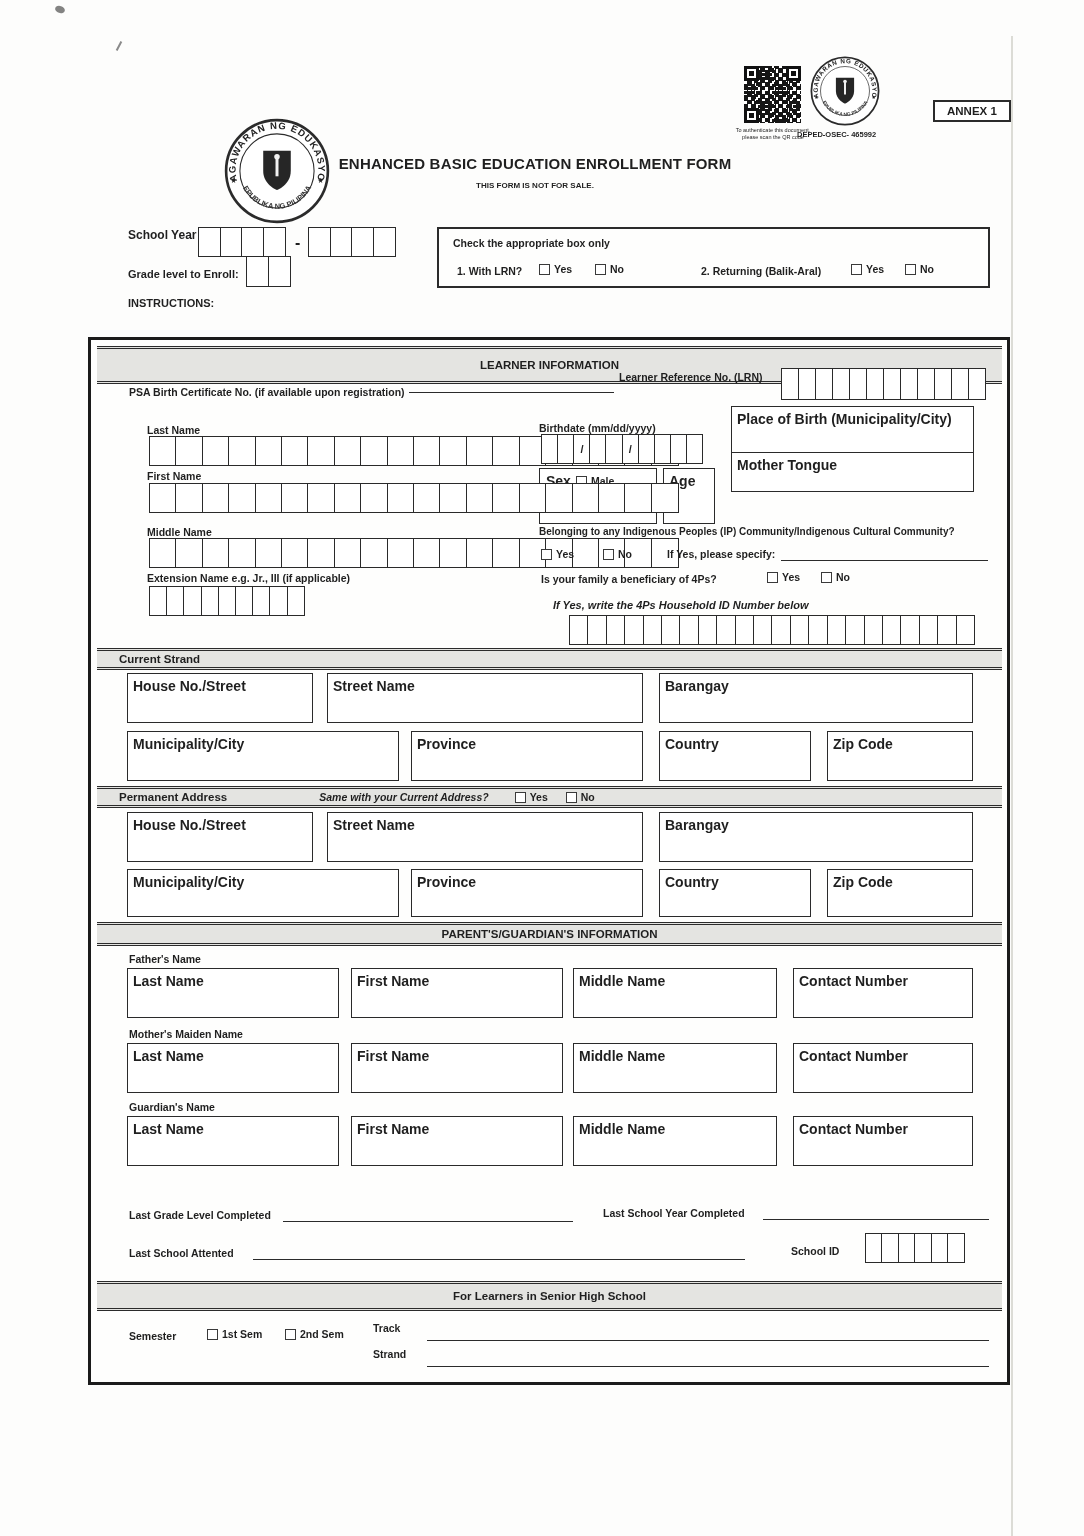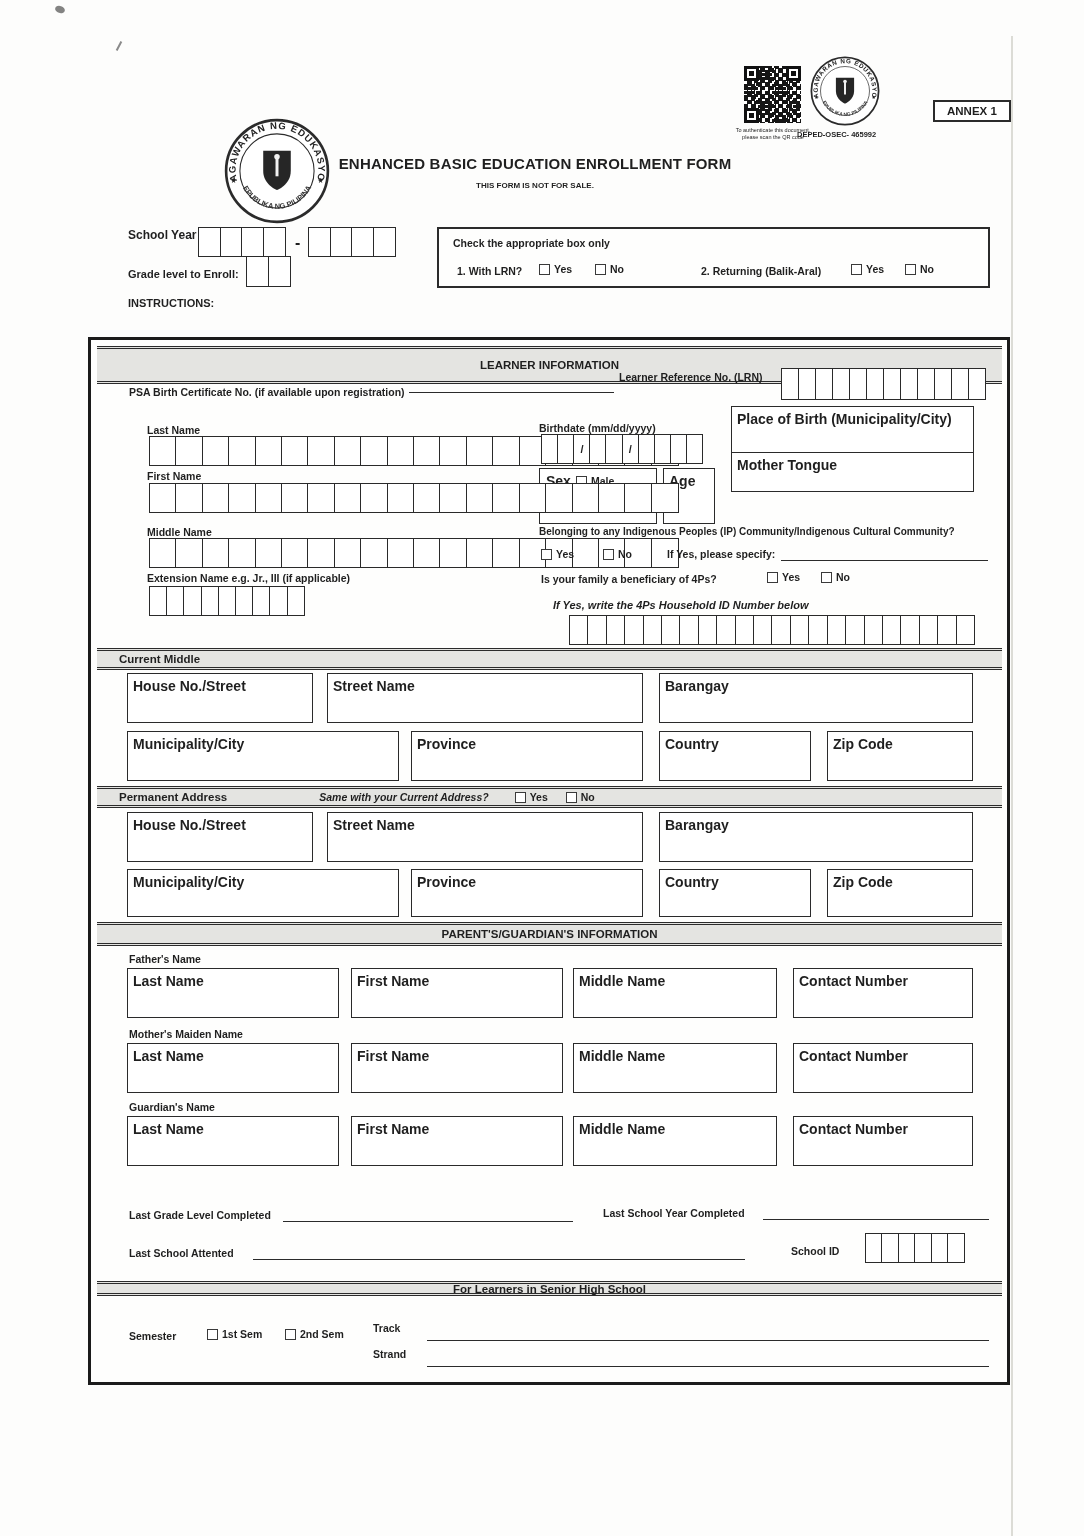--- a/index.html
+++ b/index.html
@@ -334,21 +334,21 @@
         <span class="cell"></span>
         <span class="cell"></span>
         <span class="cell"></span>
         <span class="cell"></span>
         <span class="cell"></span>
         <span class="cell"></span>
         <span class="cell"></span>
       </div>
 
     <div class="abs secbar" style="left:6px;top:308px;width:905px;height:22px;padding-left:22px">
-      <span>Current Middle</span>
+      <span>Current Strand</span>
     </div>
     <div class="abs fbox" style="left:36px;top:333px;width:186px;height:50px"><span class="lbl">House No./Street</span></div>
     <div class="abs fbox" style="left:236px;top:333px;width:316px;height:50px"><span class="lbl">Street Name</span></div>
     <div class="abs fbox" style="left:568px;top:333px;width:314px;height:50px"><span class="lbl">Barangay</span></div>
     <div class="abs fbox" style="left:36px;top:391px;width:272px;height:50px"><span class="lbl">Municipality/City</span></div>
     <div class="abs fbox" style="left:320px;top:391px;width:232px;height:50px"><span class="lbl">Province</span></div>
     <div class="abs fbox" style="left:568px;top:391px;width:152px;height:50px"><span class="lbl">Country</span></div>
     <div class="abs fbox" style="left:736px;top:391px;width:146px;height:50px"><span class="lbl">Zip Code</span></div>
 
     <div class="abs secbar" style="left:6px;top:446px;width:905px;height:22px;padding-left:22px">
@@ -402,21 +402,21 @@
     <span class="abs lbl" style="left:700px;top:905px">School ID</span>
     <div class="abs cells" style="left:774px;top:893px;--cw:17.8px;--ch:30px">
         <span class="cell"></span>
         <span class="cell"></span>
         <span class="cell"></span>
         <span class="cell"></span>
         <span class="cell"></span>
         <span class="cell"></span>
       </div>
 
-    <div class="abs secbar center" style="left:6px;top:941px;width:905px;height:15px">
+    <div class="abs secbar center" style="left:6px;top:941px;width:905px;height:30px">
       <span>For Learners in Senior High School</span>
     </div>
     <span class="abs lbl" style="left:38px;top:990px">Semester</span>
     <span class="abs opt" style="left:116px;top:988px">
         <span class="cb"></span>
         <span>1st Sem</span>
       </span>
     <span class="abs opt" style="left:194px;top:988px">
         <span class="cb"></span>
         <span>2nd Sem</span>

